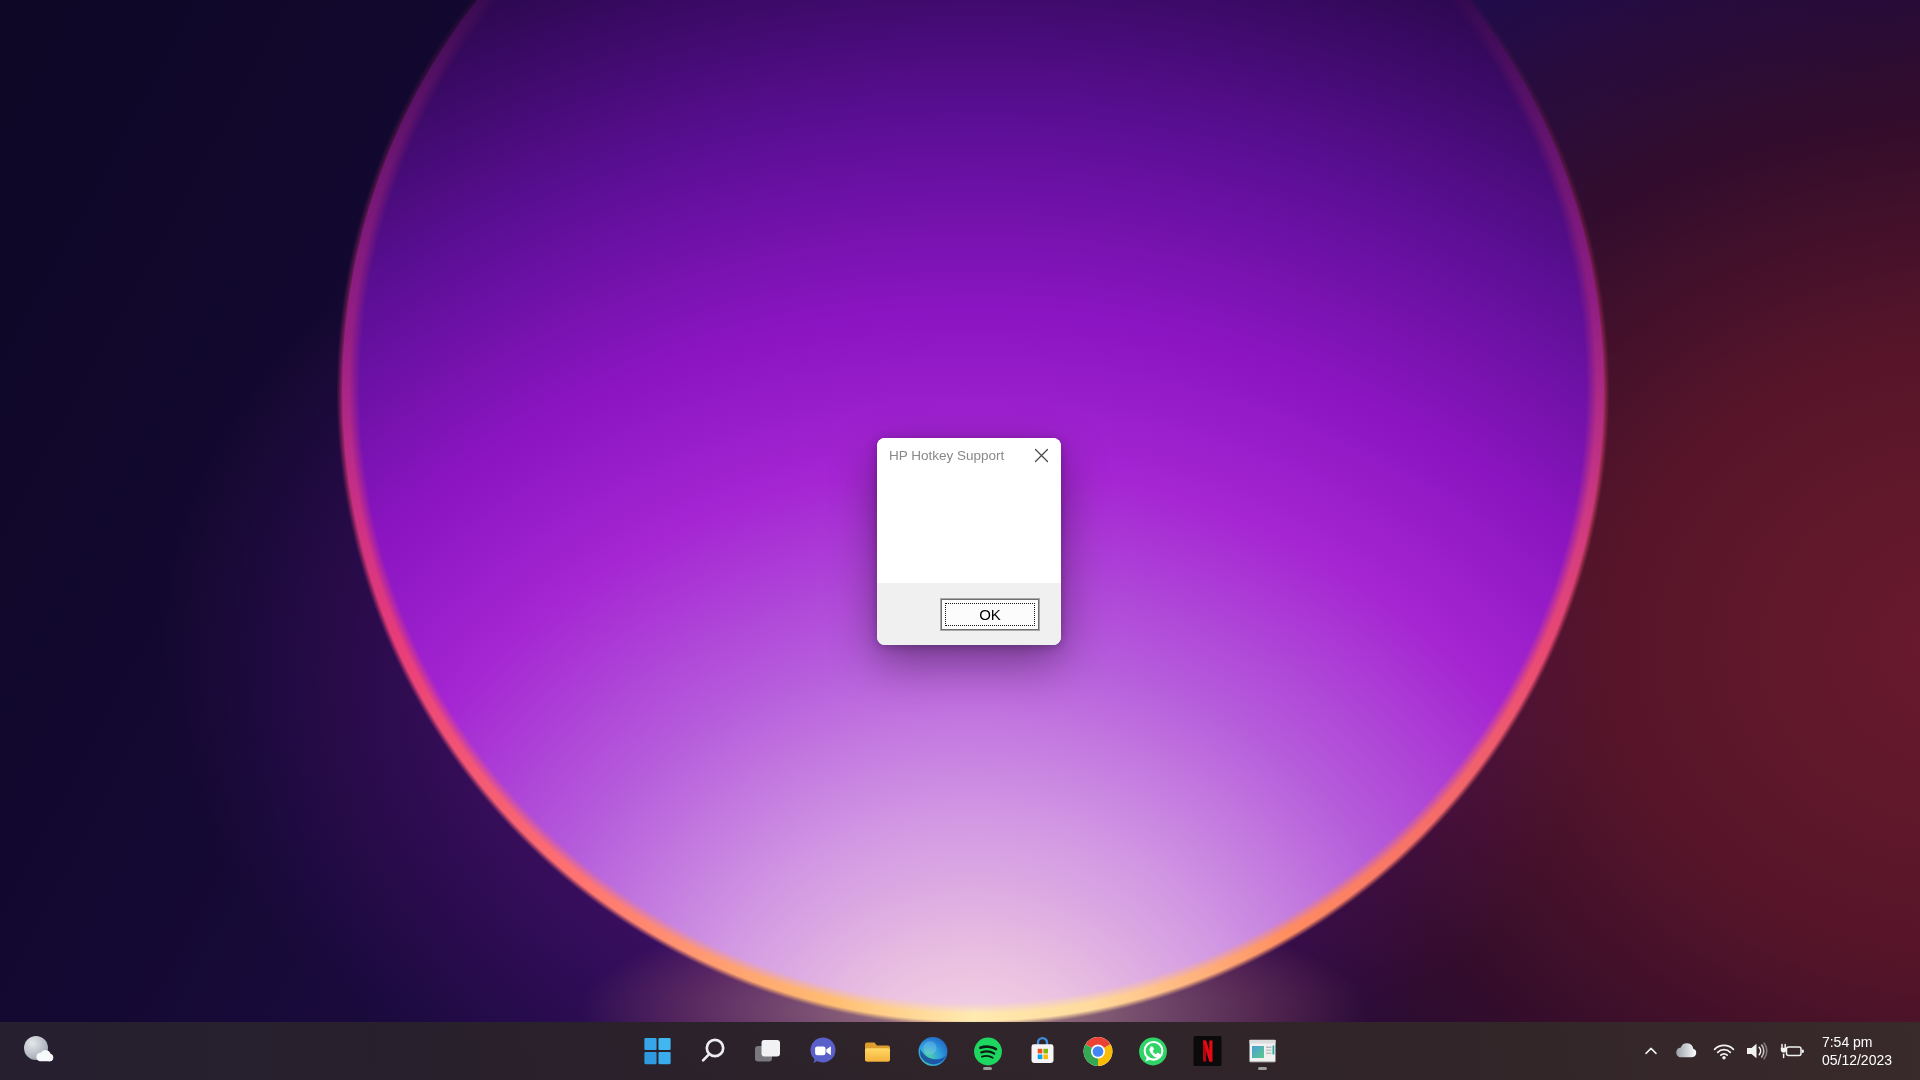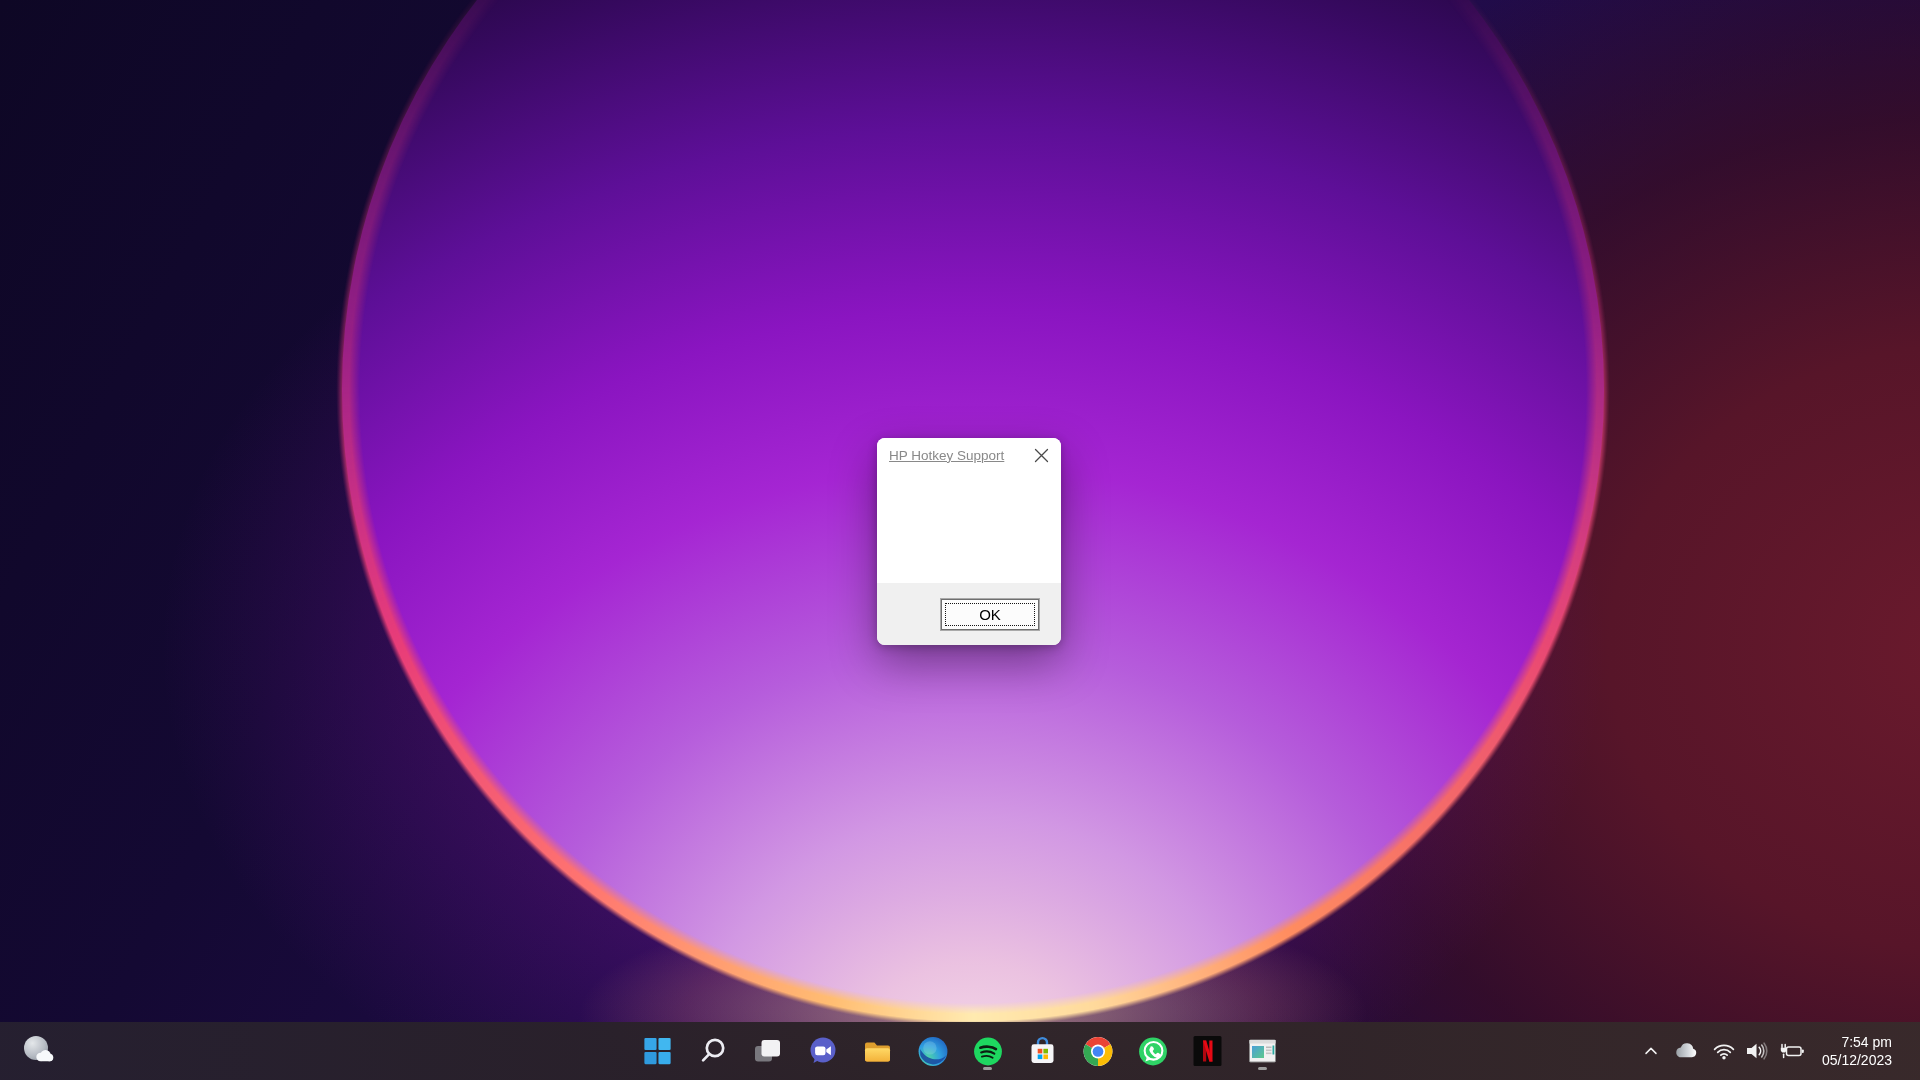--- a/index.html
+++ b/index.html
@@ -40,21 +40,21 @@
     filter: blur(2.5px);
   }
 
   
   .dialog {
     position:absolute; left:877px; top:438px; width:184px; height:207px;
     background:#fff; border-radius:8px; overflow:hidden;
     box-shadow:0 2px 10px rgba(0,0,0,0.25), 0 18px 46px rgba(0,0,0,0.38);
   }
   .dialog-titlebar { height:34px; display:flex; align-items:center; padding-left:12px; background:#fff; }
-  .dialog-title { flex:1; color:#898989; font-size:13.5px; white-space:nowrap;text-decoration:underline; }
+  .dialog-title { flex:1; color:#898989; font-size:13.5px; white-space:nowrap; }
   .dialog-close {
     width:30px; height:28px; margin-right:5px; border:none; background:transparent;
     display:flex; align-items:center; justify-content:center; cursor:default;
   }
   .dialog-body { height:111px; background:#fff; }
   .dialog-footer { height:62px; background:#f0f0f0; position:relative; }
   .ok-button {
     position:absolute; right:22px; top:16px; width:98px; height:31px;
     background:#fcfcfc; border:1px solid #6f6f6f;
     box-shadow:0 0 0 1px #a9a9a9;
@@ -90,21 +90,21 @@
     display:flex; align-items:center; gap:4px; padding-right:26px;
   }
   .tray-btn {
     border:none; background:transparent; border-radius:6px; height:40px;
     display:flex; align-items:center; justify-content:center; cursor:default;
   }
   .tray-chevron { width:28px; }
   .tray-onedrive { width:34px; }
   .tray-quick { gap:9px; padding:0 5px; }
   .clock {
-    display:flex; flex-direction:column; align-items:flex-end; justify-content:center;
+    display:flex; flex-direction:column; align-items:flex-start; justify-content:center;
     color:#fff; font-size:14px; line-height:18px; padding:0 2px 0 8px;
     border:none; background:transparent; border-radius:6px; height:44px; cursor:default;
     text-align:right;
   }
   svg { display:block; }
 </style>
 </head>
 <body>
 
 <div class="screen">

